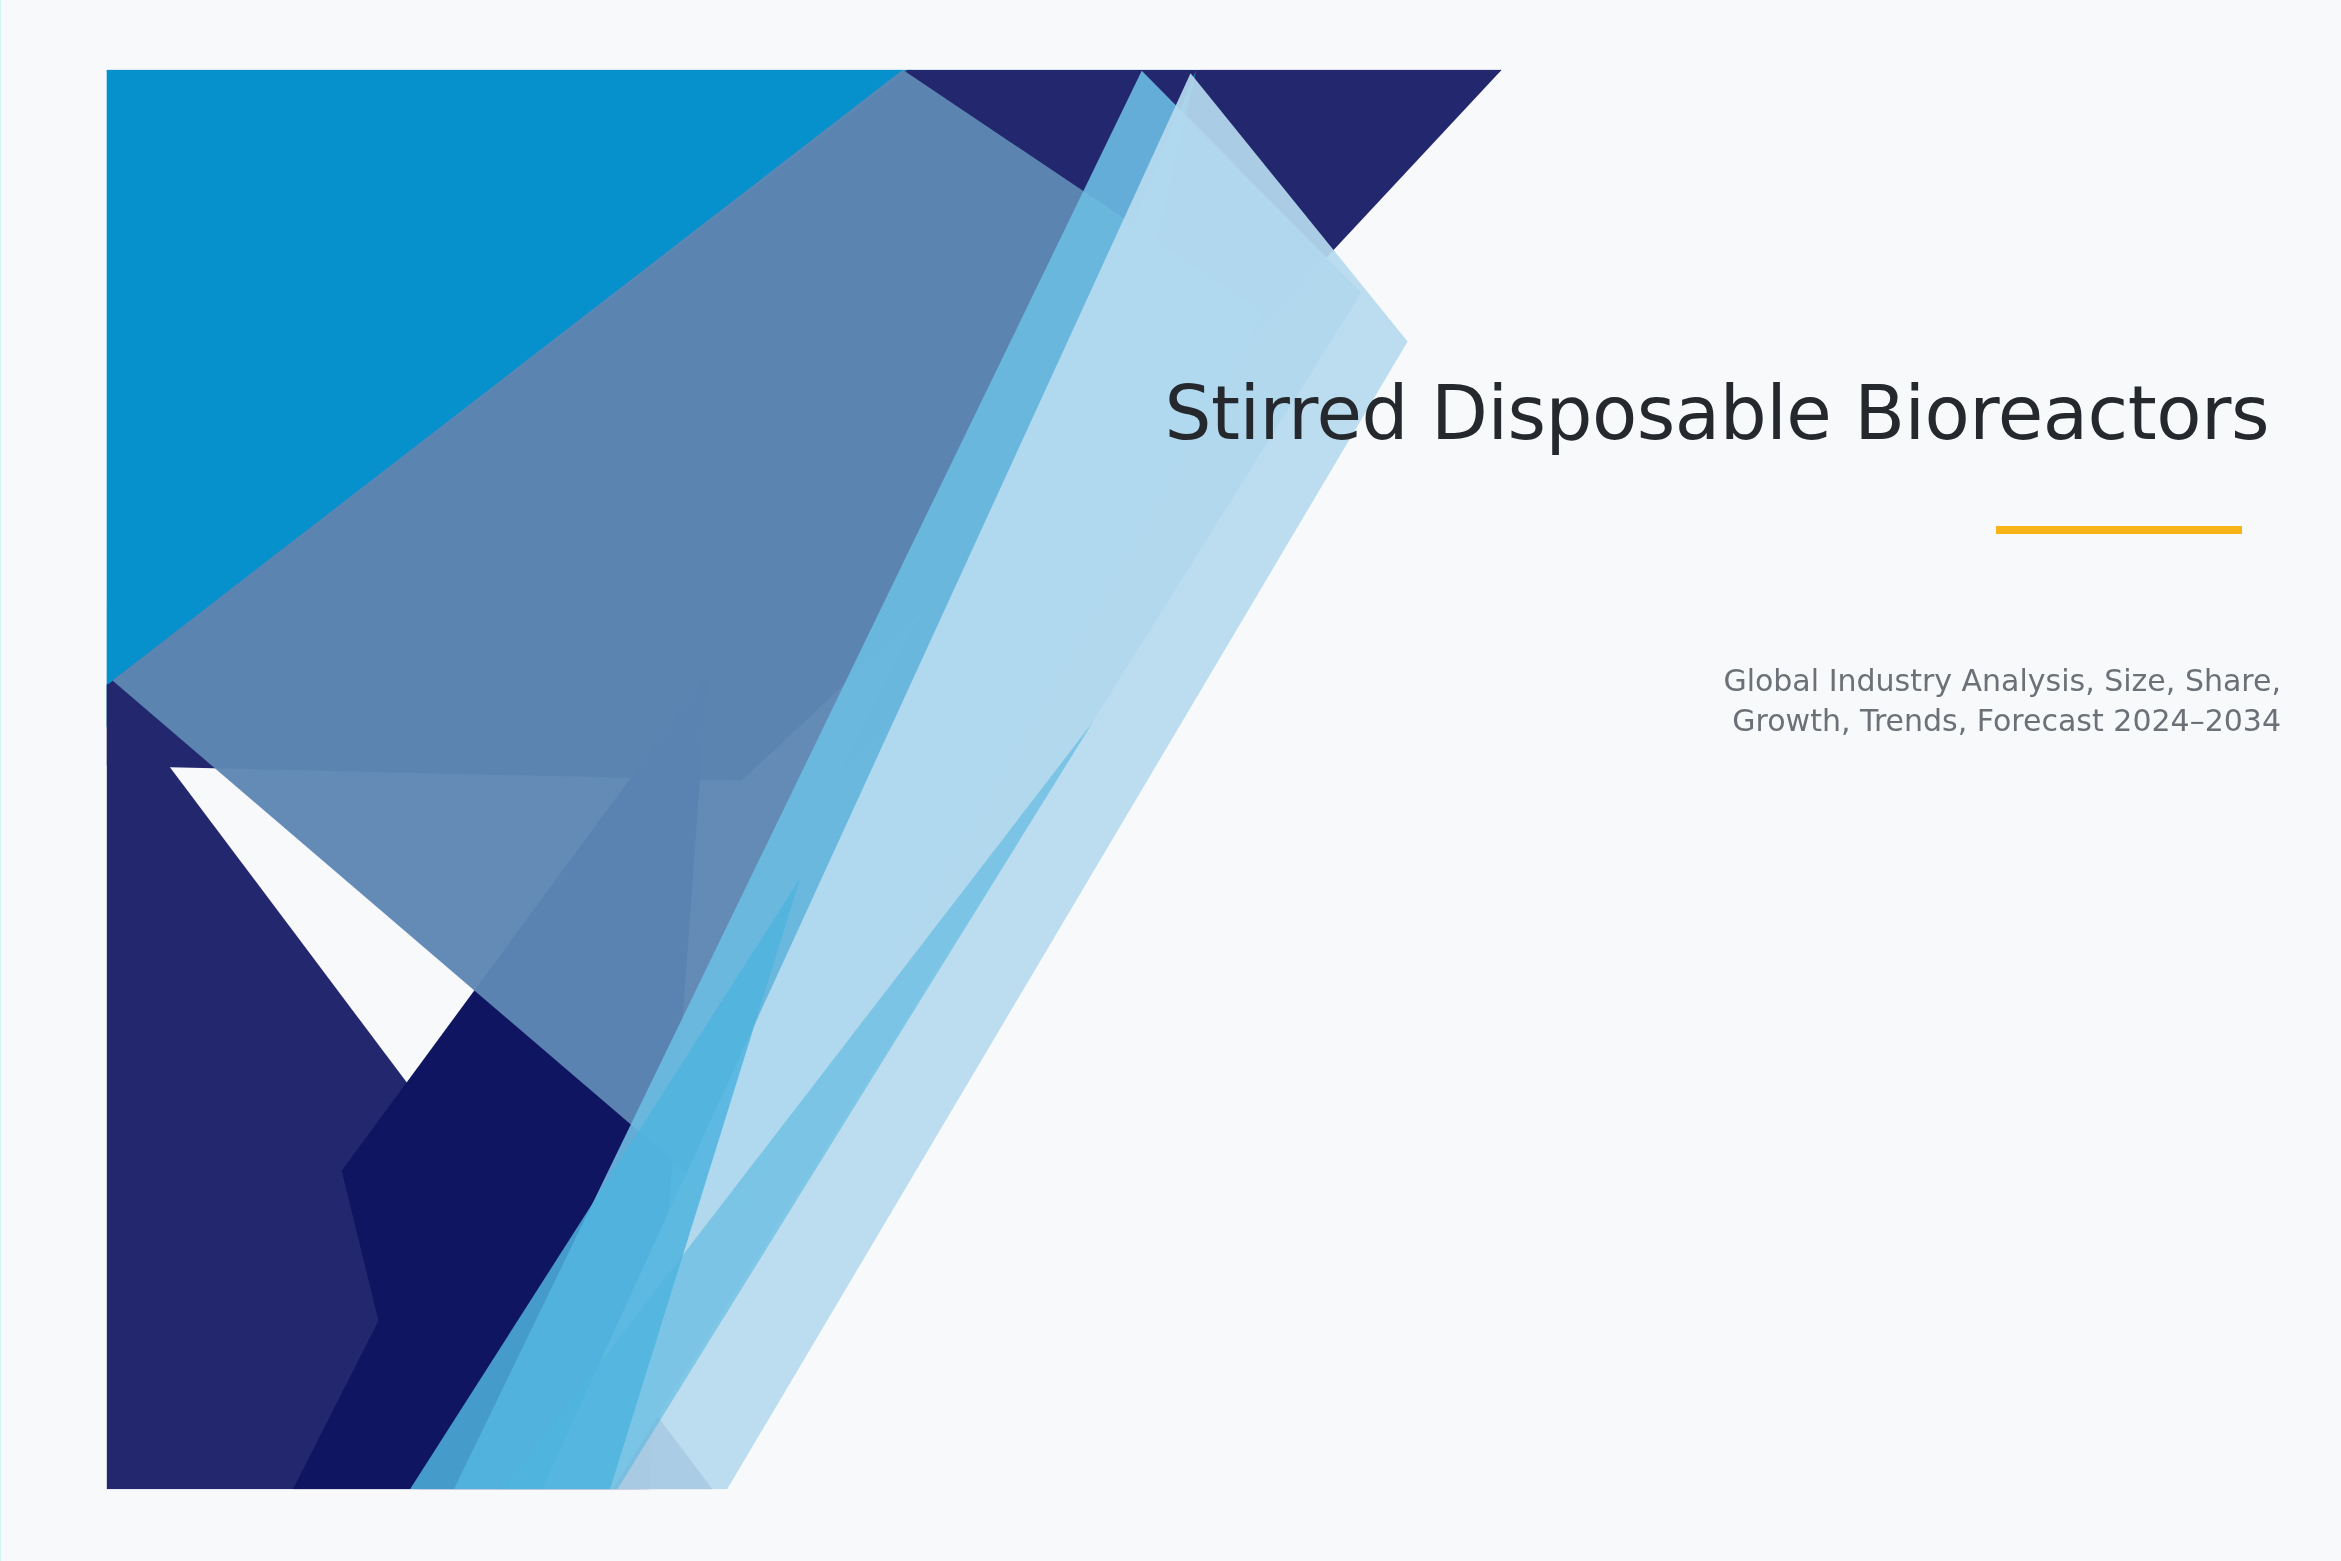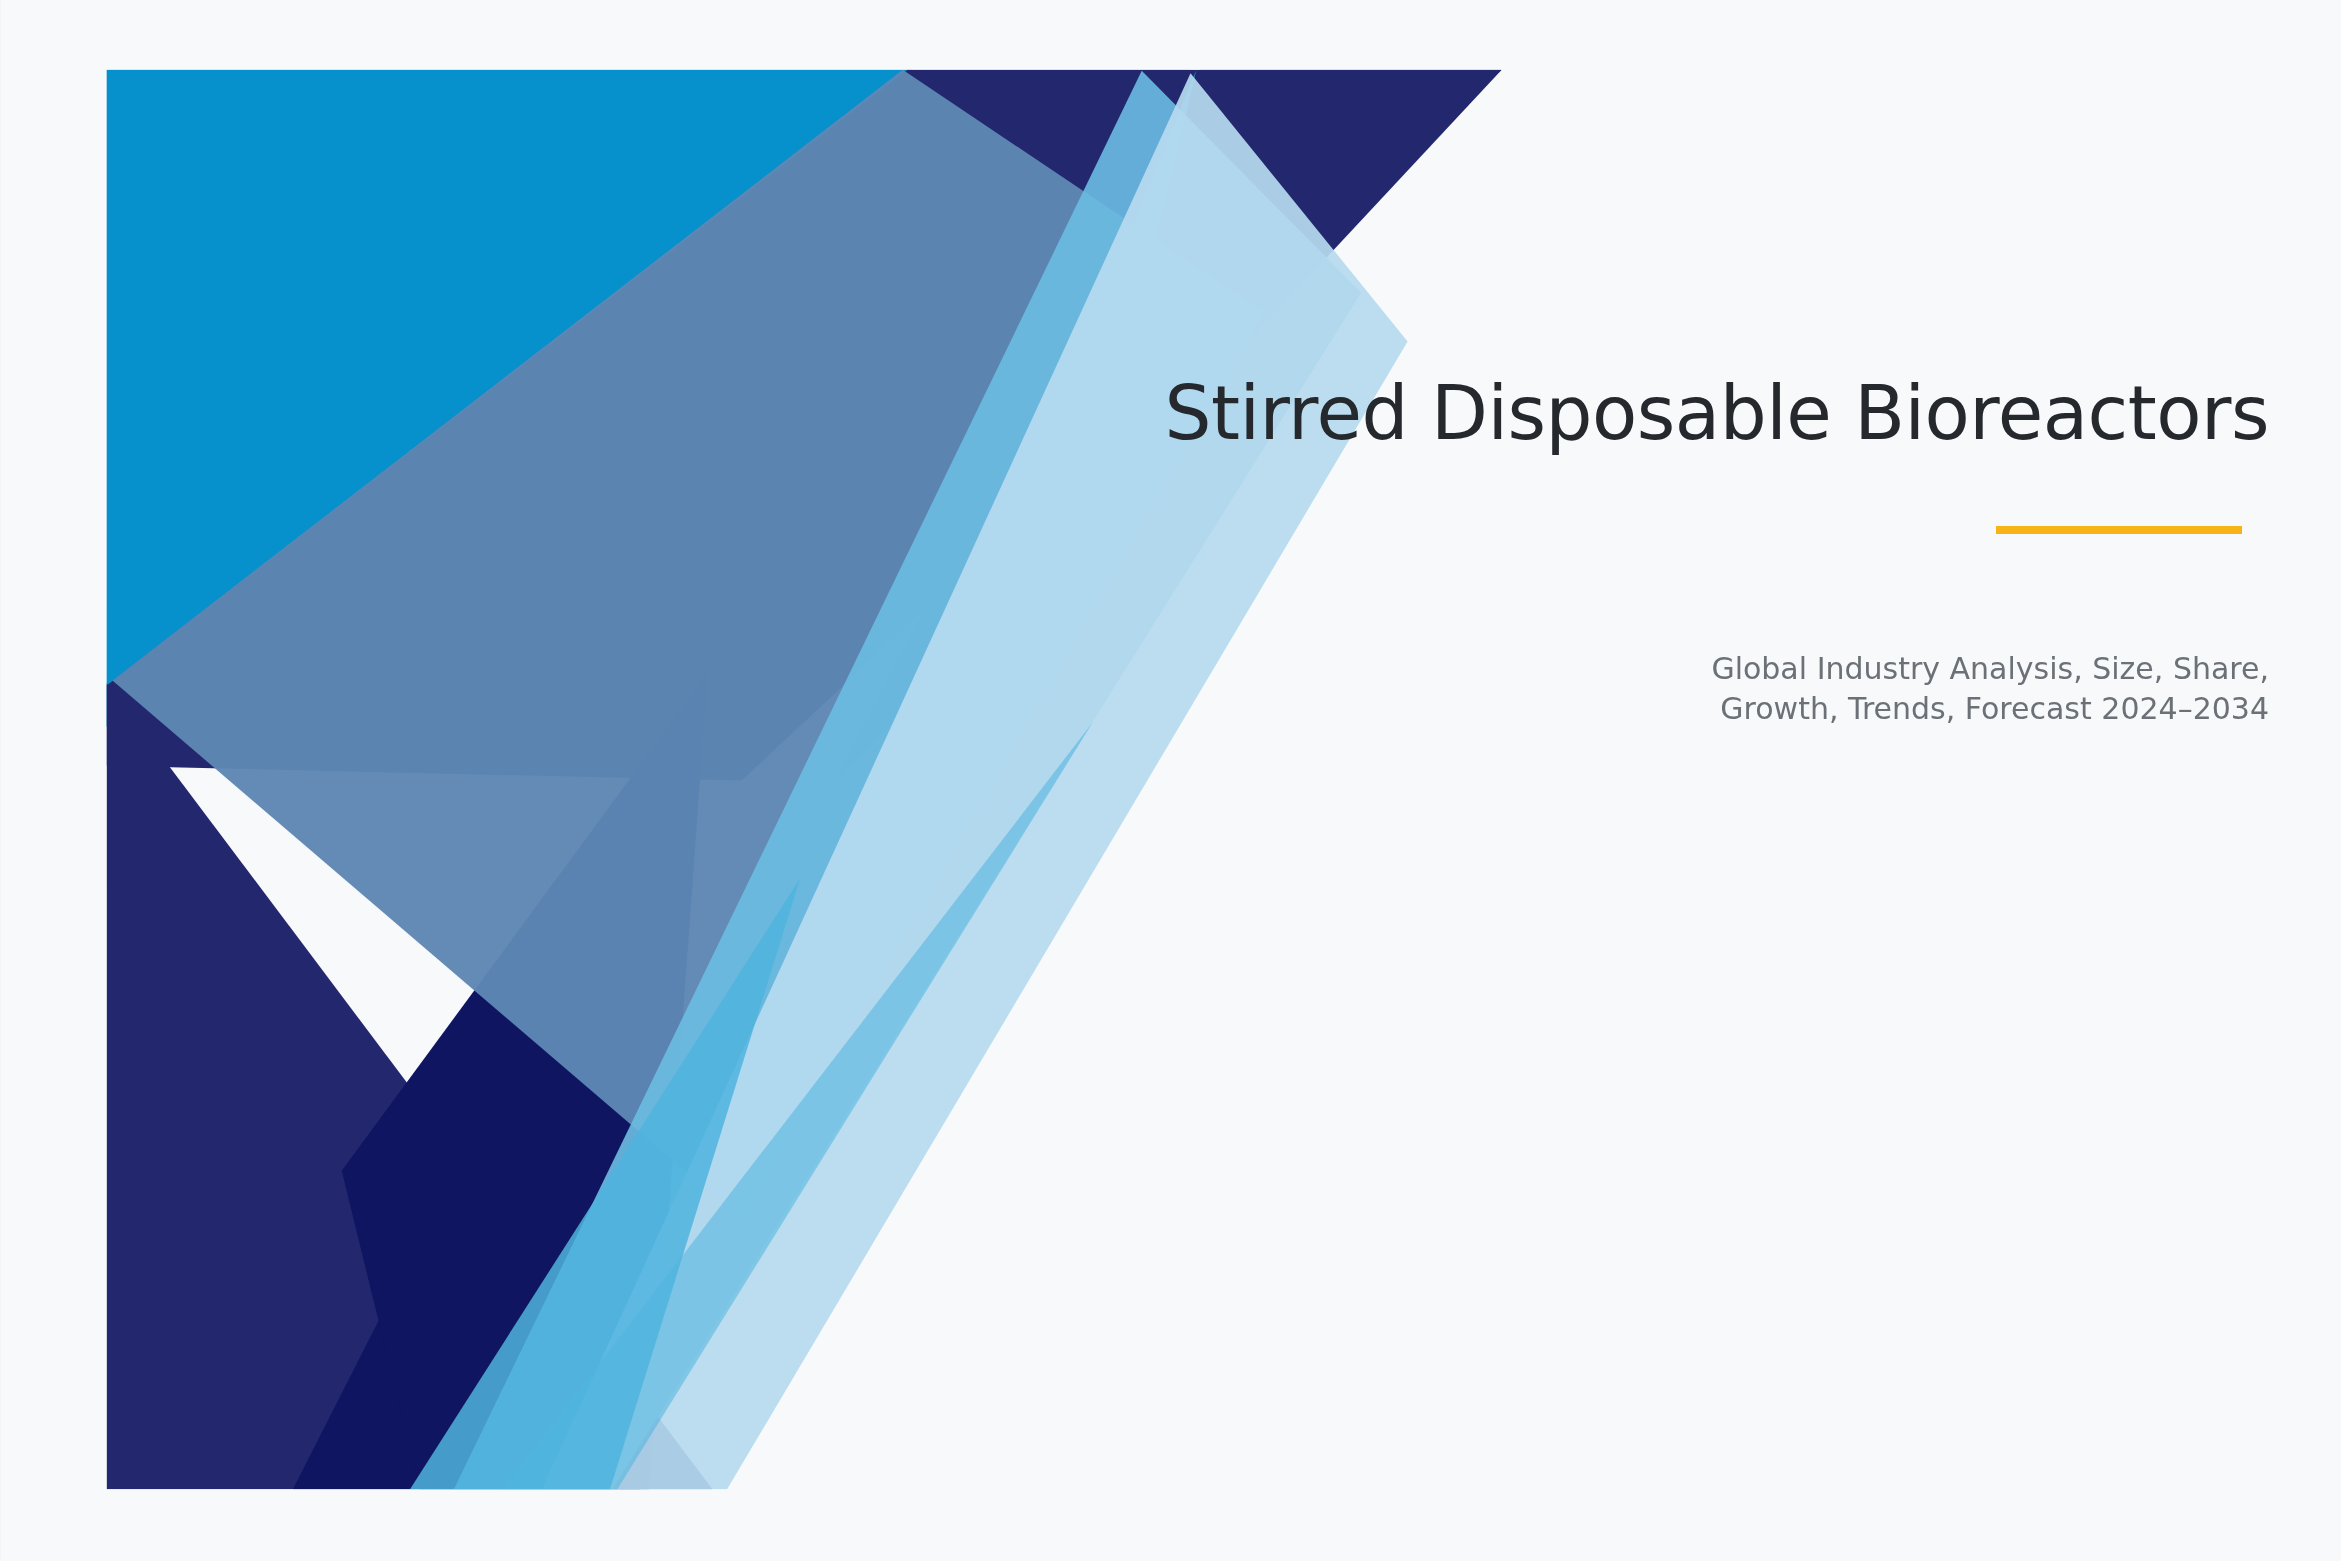--- a/index.html
+++ b/index.html
@@ -13,21 +13,21 @@
     overflow: hidden;
     font-family: "DejaVu Sans", "Liberation Sans", sans-serif;
     position: relative;
   }
 
   #cover {
     position: absolute;
     inset: 0;
     width: 2342px;
     height: 1561px;
-    background: #e5e5e5;
+    background: #5eead4;
   }
 
   
   .artwork {
     position: absolute;
     left: 0;
     top: 0;
     width: 2342px;
     height: 1561px;
   }
@@ -67,21 +67,21 @@
     background: #f8b317;
     z-index: 2;
     border-radius: 0.5px;
   }
 
   .cover-subtitle {
     position: absolute;
     left: 1293px;
     top: 649px;
     width: 976px;
-    margin: 0;
+    margin: 12px;
     text-align: right;
     font-family: "DejaVu Sans", "Liberation Sans", sans-serif;
     font-size: 30px;
     font-weight: 400;
     line-height: 1.33;
     color: #6b7176;
     z-index: 3;
   }
 </style>
 </head>

